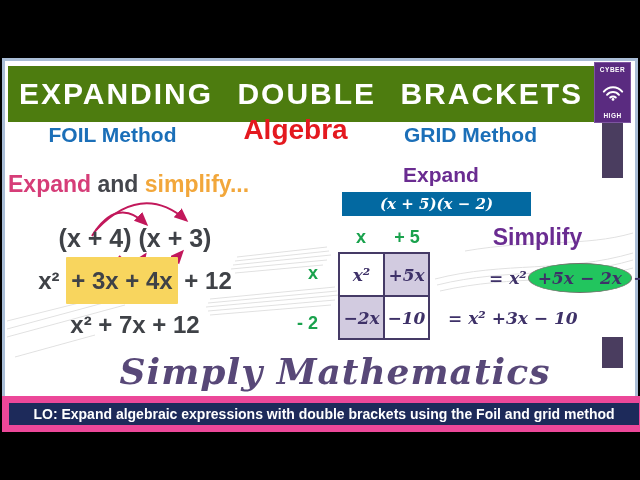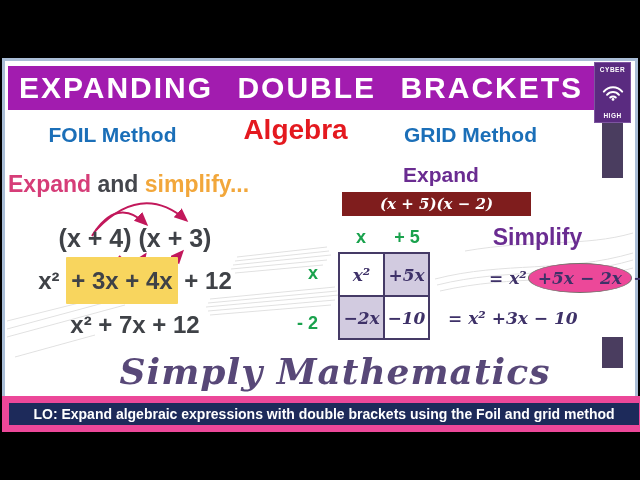--- a/index.html
+++ b/index.html
@@ -15,21 +15,21 @@
     position:absolute;left:2px;top:58px;width:630px;height:361px;
     background:#ffffff;border:3px solid #a9bdd6;
   }
   .abs{position:absolute;}
 
   
   #swoosh{position:absolute;left:0;top:0;width:630px;height:361px;z-index:1;}
 
   
   .banner{
-    left:3px;top:5px;width:586px;height:44px;background:#a21caf;z-index:3;
+    left:3px;top:5px;width:586px;height:56px;background:#4d7c0f;z-index:3;
     display:flex;align-items:center;justify-content:center;
   }
   .banner-title{
     color:#ffffff;font-size:30px;font-weight:bold;letter-spacing:2px;word-spacing:14px;
     white-space:nowrap;
   }
 
   
   .logo{
     left:589px;top:1px;width:37px;height:61px;background:#5a2b80;z-index:5;
@@ -55,21 +55,21 @@
   .expr{left:5px;top:163px;width:250px;text-align:center;font-size:25px;font-weight:bold;color:#3f4247;z-index:3;white-space:nowrap;}
   #foil-arrows{left:57px;top:127px;z-index:3;}
 
   .expanded{left:5px;top:206px;width:250px;text-align:center;font-size:24px;font-weight:bold;color:#3f4247;z-index:3;white-space:nowrap;}
   .hl{background:#f8d55e;padding:10px 5px;border-radius:1px;}
   .simplified{left:5px;top:250px;width:250px;text-align:center;font-size:24px;font-weight:bold;color:#3f4247;z-index:3;white-space:nowrap;}
 
   
   .expand-label{left:346px;top:102px;width:180px;text-align:center;font-size:21px;font-weight:bold;color:#6a2c91;z-index:3;}
   .green-box{
-    left:337px;top:131px;width:189px;height:24px;background:#7f1d1d;z-index:3;
+    left:337px;top:131px;width:189px;height:24px;background:#0369a1;z-index:3;
     display:flex;align-items:center;justify-content:center;
     color:#ffffff;font-family:"DejaVu Serif", serif;font-style:italic;font-weight:bold;font-size:15px;
   }
   .col-labels{left:333px;top:166px;width:92px;display:flex;z-index:3;}
   .col-labels span{flex:1;text-align:center;color:#1aa24d;font-weight:bold;font-size:18px;}
   .row-label{left:273px;width:40px;text-align:right;color:#1aa24d;font-weight:bold;font-size:18px;z-index:3;}
   #row-label-1{top:202px;}
   #row-label-2{top:252px;}
 
   .grid-table{
@@ -83,21 +83,21 @@
     background:#ffffff;
   }
   .cell.shaded{background:#d2cbe0;}
 
   .simplify-label{left:440px;top:163px;width:185px;text-align:center;font-size:23px;font-weight:bold;color:#6a2c91;z-index:3;}
 
   .eq{font-family:"DejaVu Serif", serif;font-style:italic;font-weight:bold;font-size:17px;color:#3e3168;z-index:3;white-space:nowrap;display:flex;align-items:center;}
   #eq1{left:443px;top:202px;margin-left:41px;}
   #eq2{left:443px;top:247px;}
   .oval{
-    background:#ec4899;border:1.5px solid #72716a;border-radius:50%;
+    background:#22c55e;border:1.5px solid #72716a;border-radius:50%;
     padding:4px 9px;margin:0 1px;display:inline-block;
   }
 
   .watermark{
     left:30px;right:0;top:289px;text-align:center;z-index:3;
     font-family:"DejaVu Serif", serif;font-style:italic;font-weight:bold;
     font-size:36px;color:#584878;letter-spacing:1px;
   }
 
   .lo-bar{

